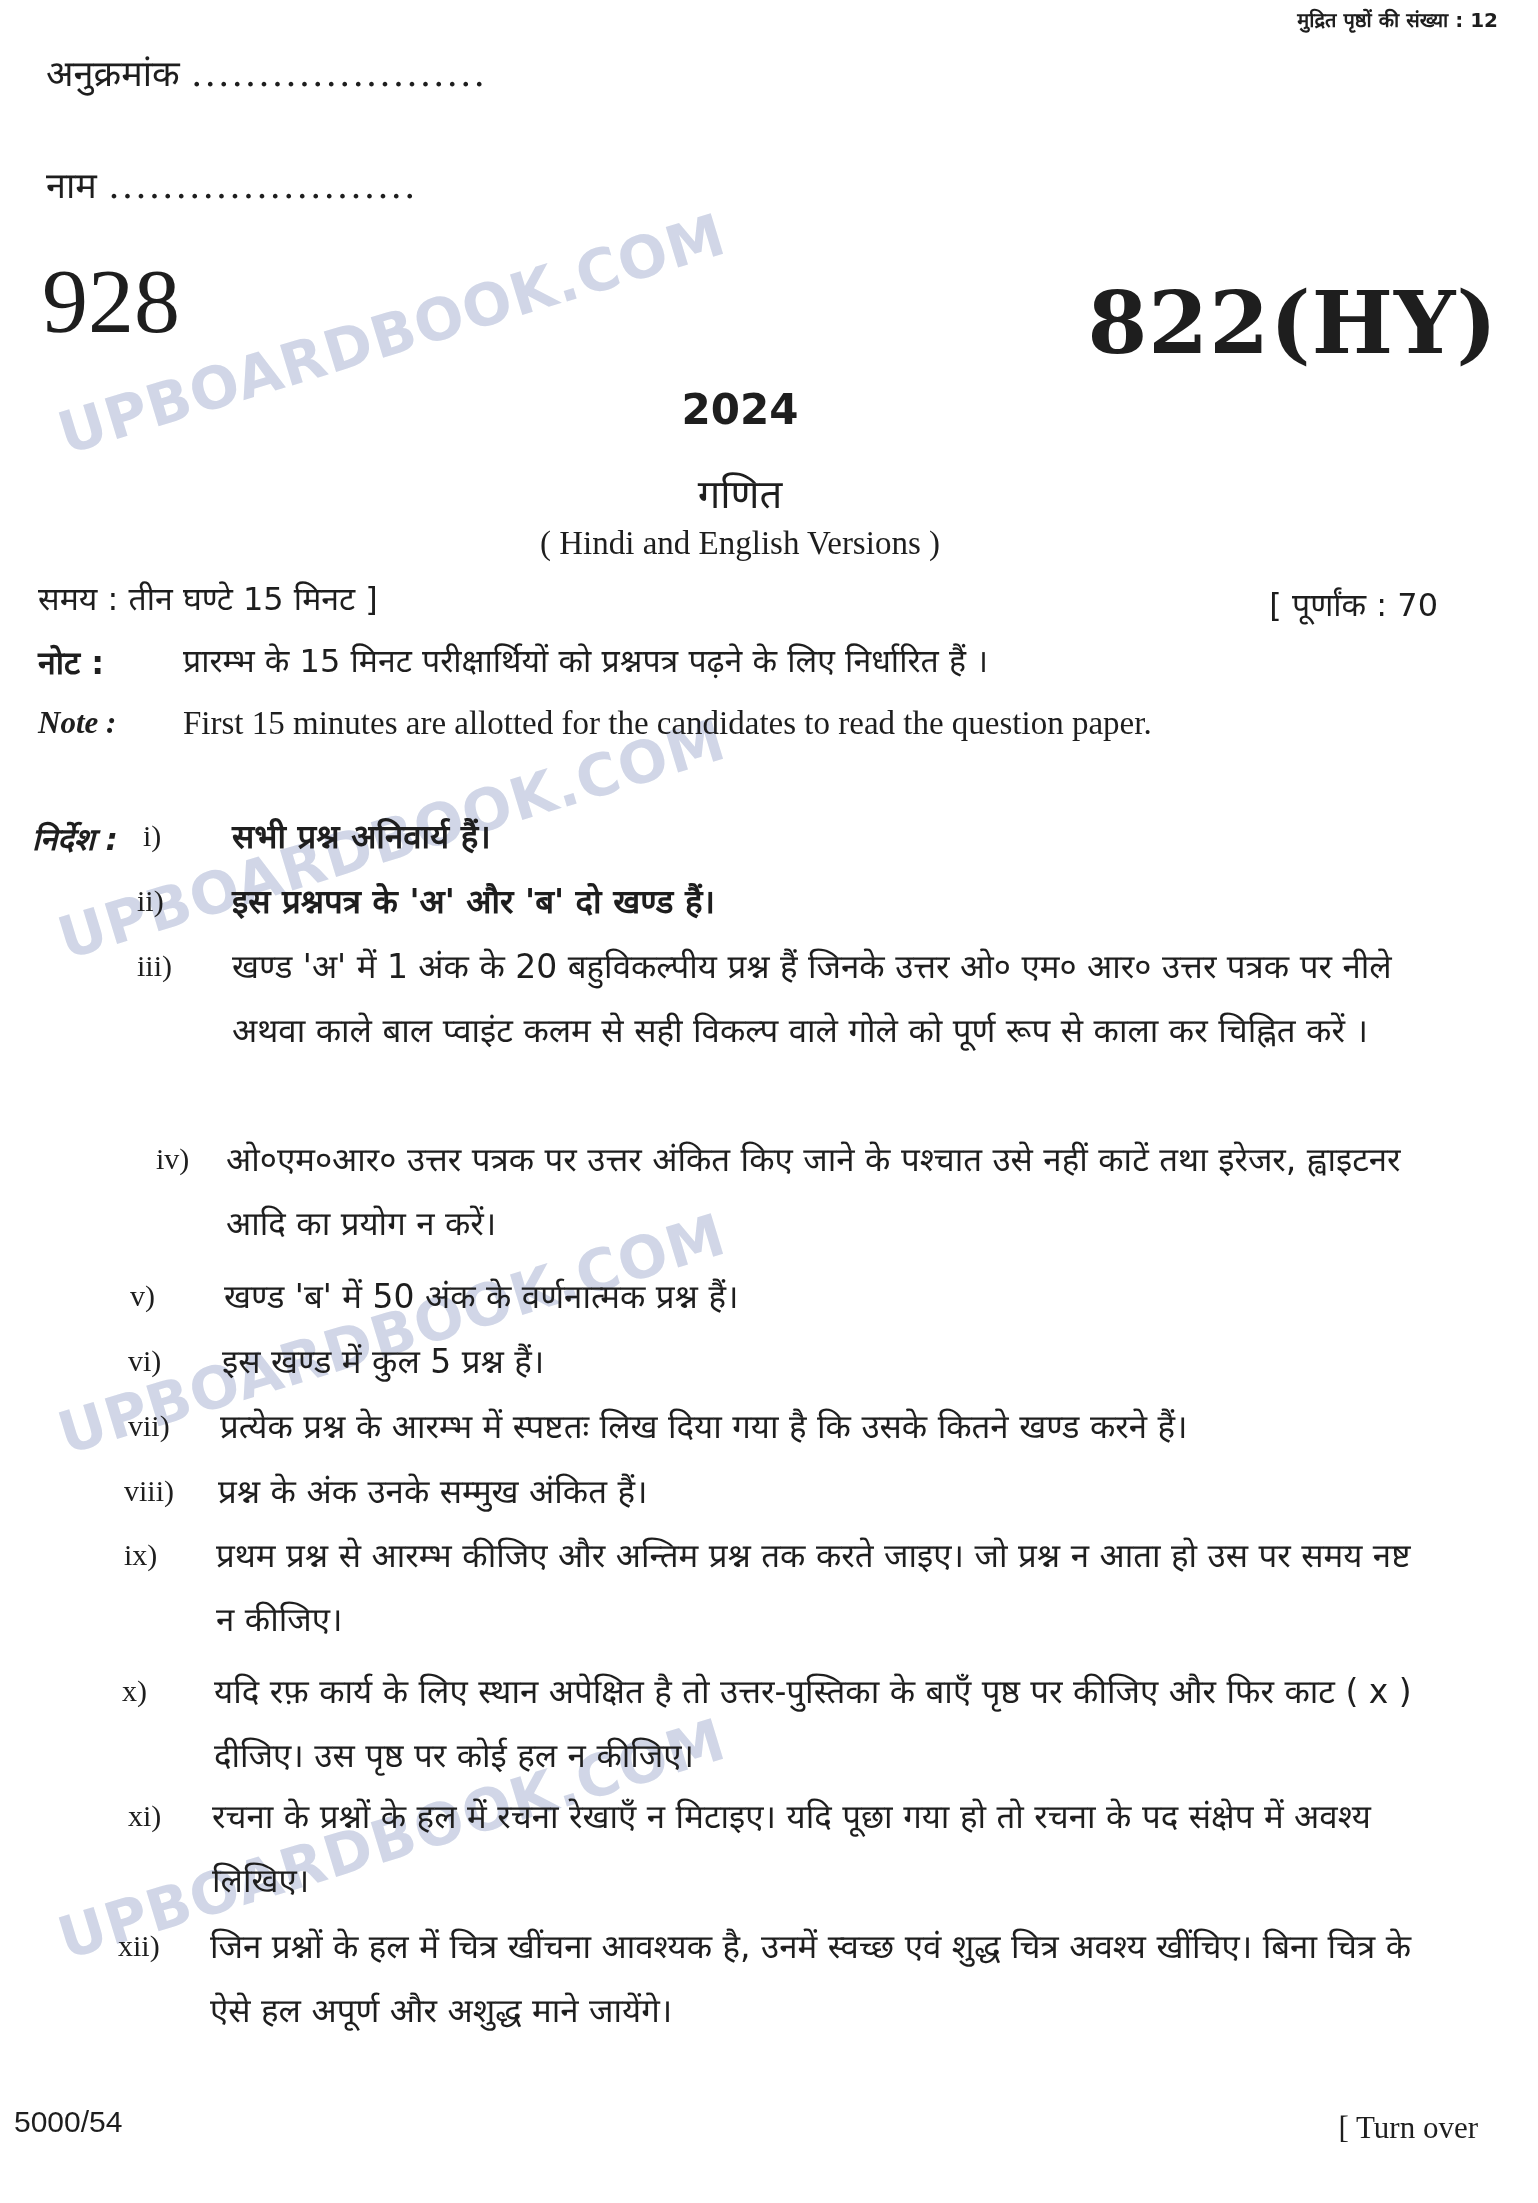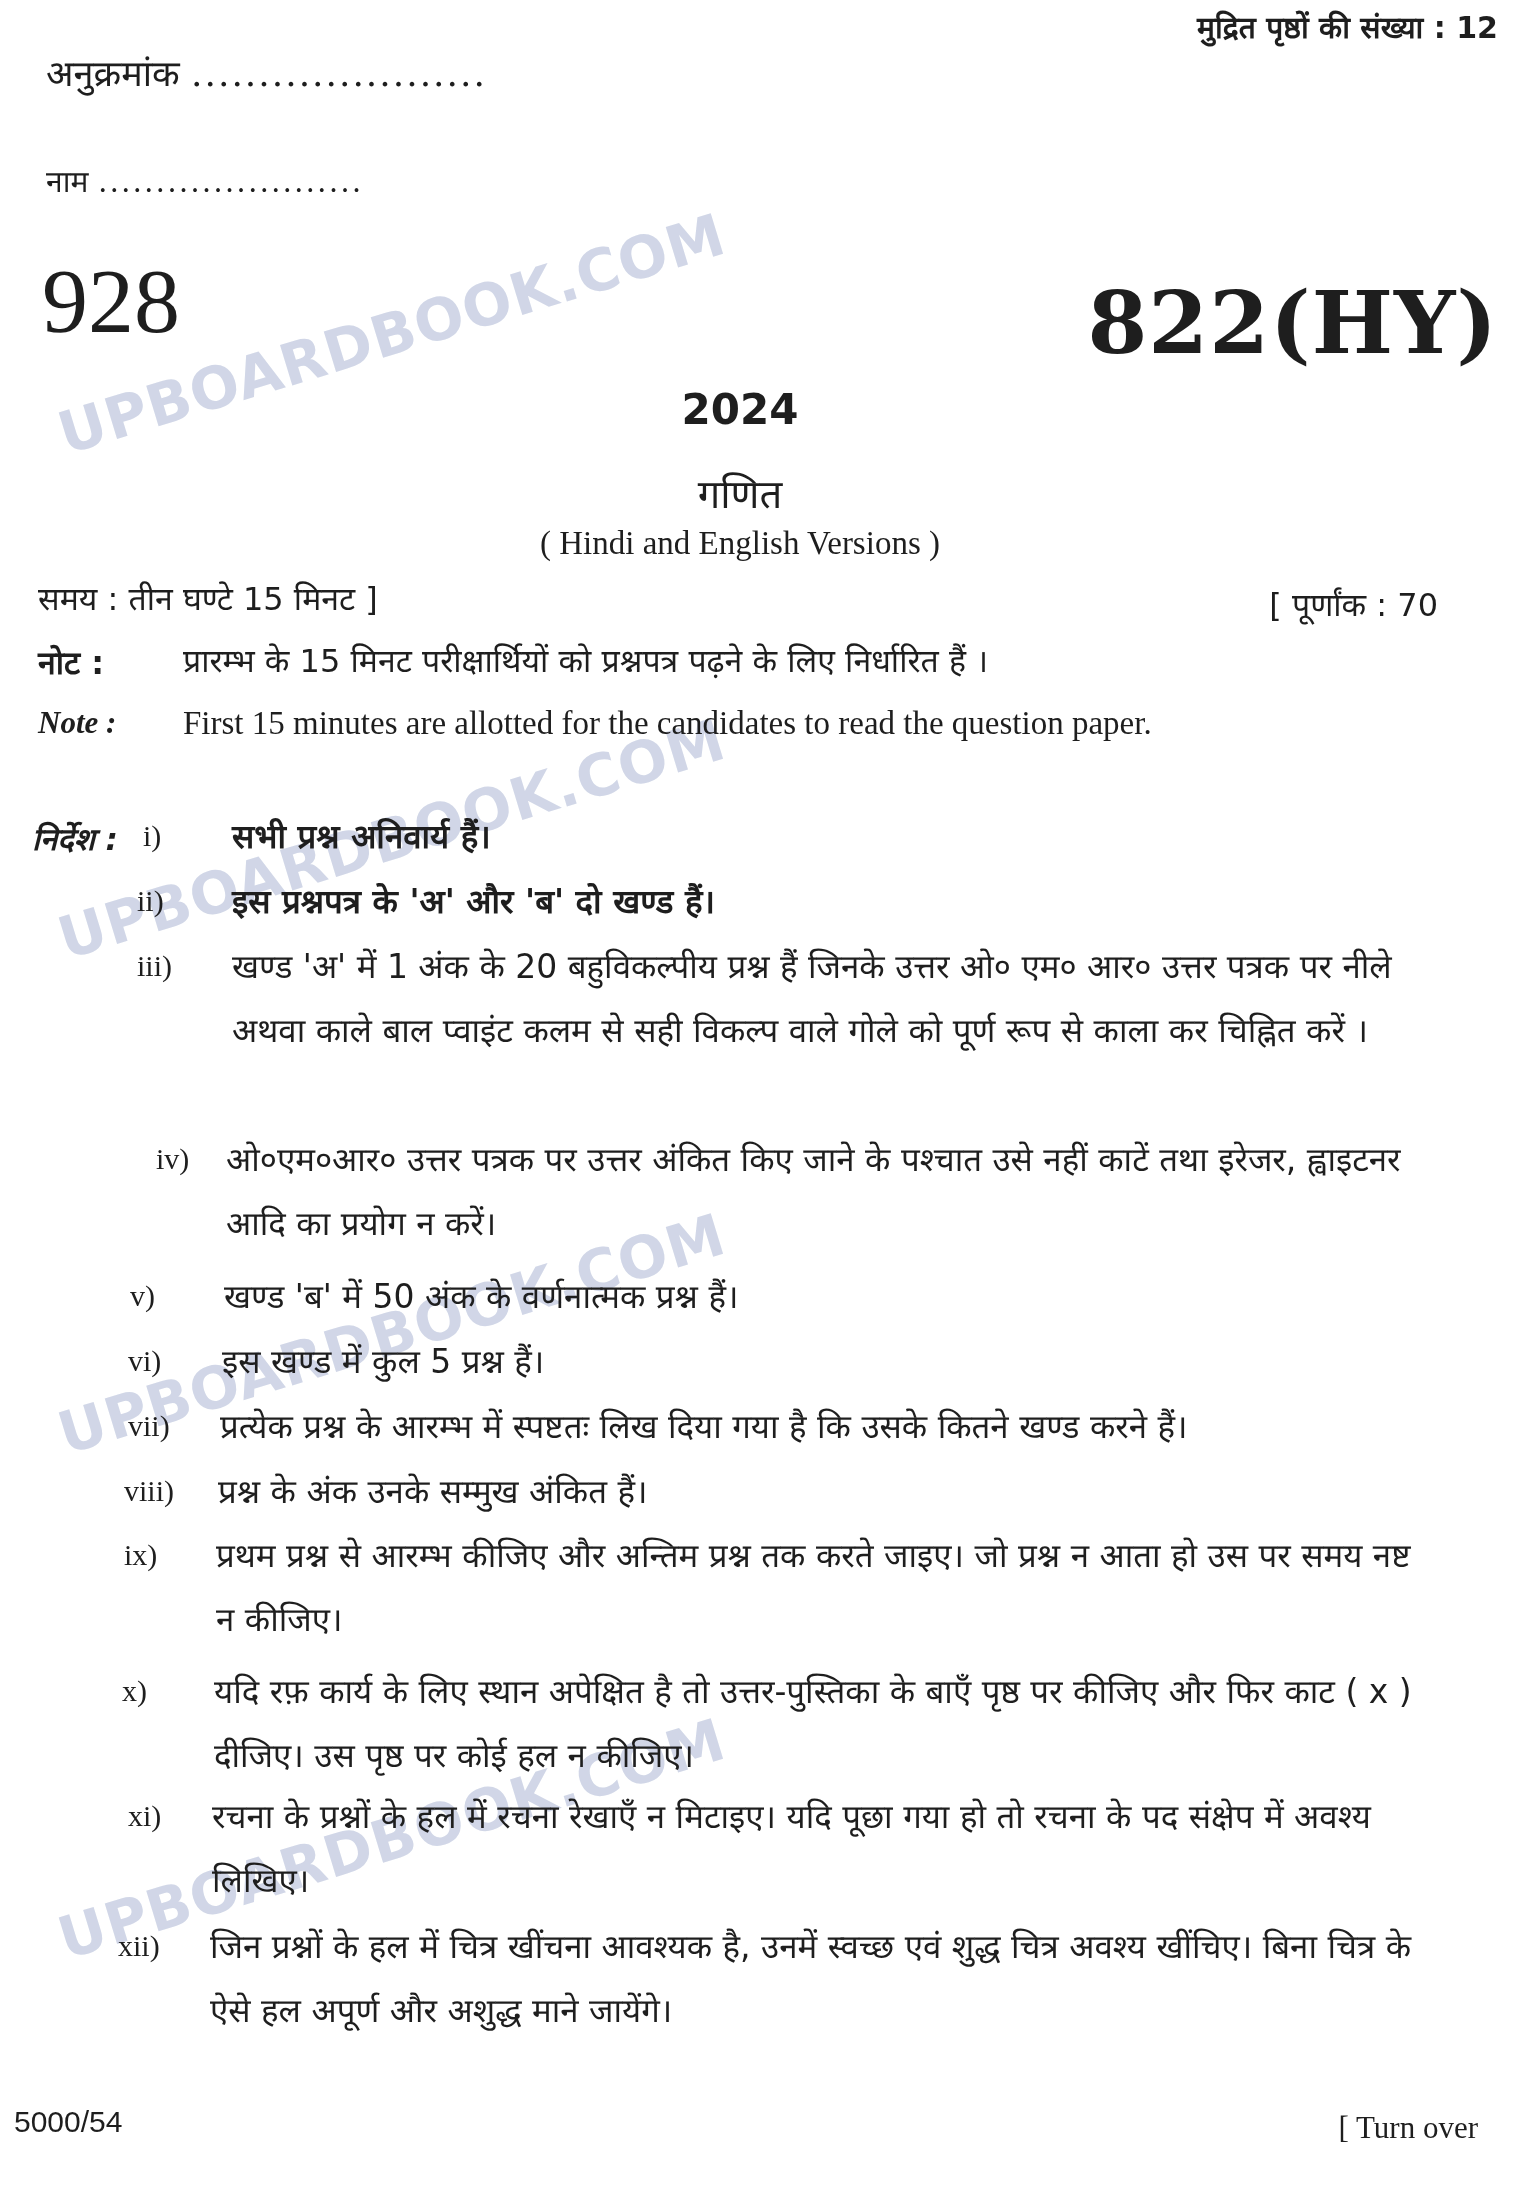--- a/index.html
+++ b/index.html
@@ -8,23 +8,23 @@
       font-family: "DejaVu Serif", serif; color: #1e1e1e;
     }
     .abs { position: absolute; white-space: nowrap; }
     .hindi { font-family: "DejaVu Sans", sans-serif; }
     .watermark {
       position: absolute; font-family: "DejaVu Sans", sans-serif; font-weight: bold;
       color: #c9d0e3; font-size: 58px; letter-spacing: 1px;
       transform-origin: left bottom; transform: rotate(-17deg); opacity: 0.85;
       pointer-events: none; white-space: nowrap;
     }
-    .printed-pages { top: 6px; right: 40px; font-size: 30px; font-weight: bold; }
+    .printed-pages { top: 6px; right: 40px; font-size: 20px; font-weight: bold; }
     .roll-field { top: 48px; left: 46px; font-size: 36px; }
-    .name-field { top: 160px; left: 46px; font-size: 30px; }
+    .name-field { top: 160px; left: 46px; font-size: 36px; }
     .dots { letter-spacing: 2px; font-family: "DejaVu Serif", serif; }
     .left-code { top: 248px; left: 42px; font-size: 92px; font-family: "Liberation Serif", serif; }
     .right-code { top: 272px; right: 40px; font-size: 86px; font-weight: 900; font-family: "DejaVu Serif", serif; letter-spacing: 1px; }
     .year { top: 385px; left: 0; width: 1480px; text-align: center; font-size: 42px; font-weight: bold; font-family: "DejaVu Sans", sans-serif; }
     .subject { top: 465px; left: 0; width: 1480px; text-align: center; font-size: 40px; }
     .versions { top: 525px; left: 0; width: 1480px; text-align: center; font-size: 33px; font-family: "Liberation Serif", serif; }
     .time { top: 576px; left: 38px; font-size: 32px; }
     .marks { top: 582px; right: 100px; font-size: 32px; }
     .note-hi-label { top: 640px; left: 38px; font-size: 32px; font-weight: bold; }
     .note-hi-text { top: 638px; left: 183px; font-size: 32px; }

